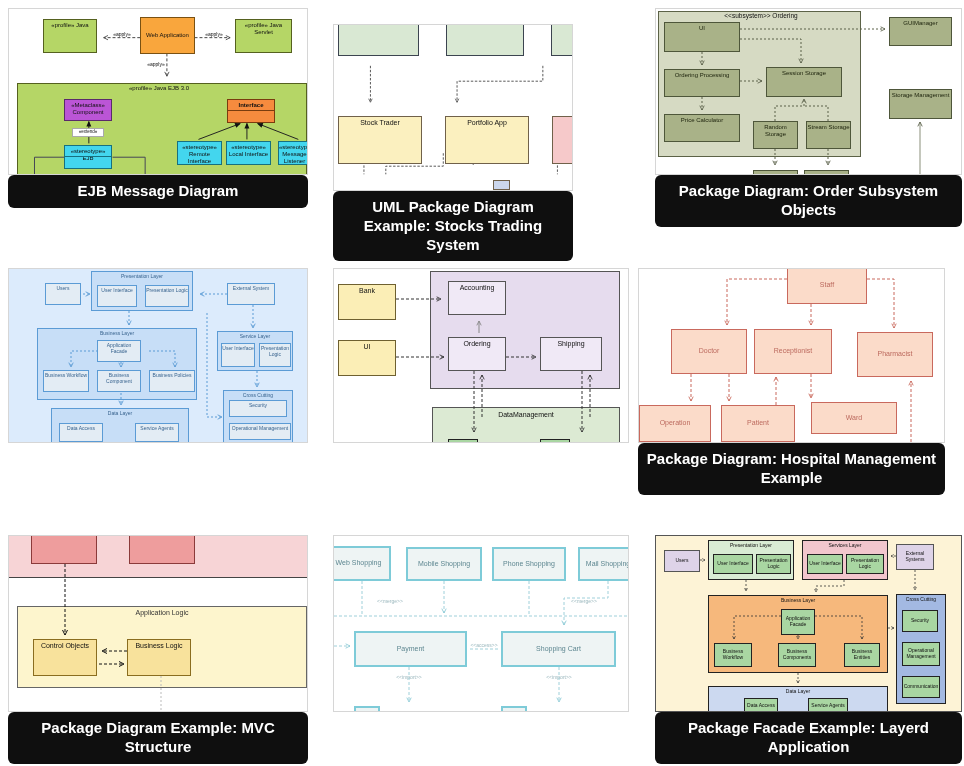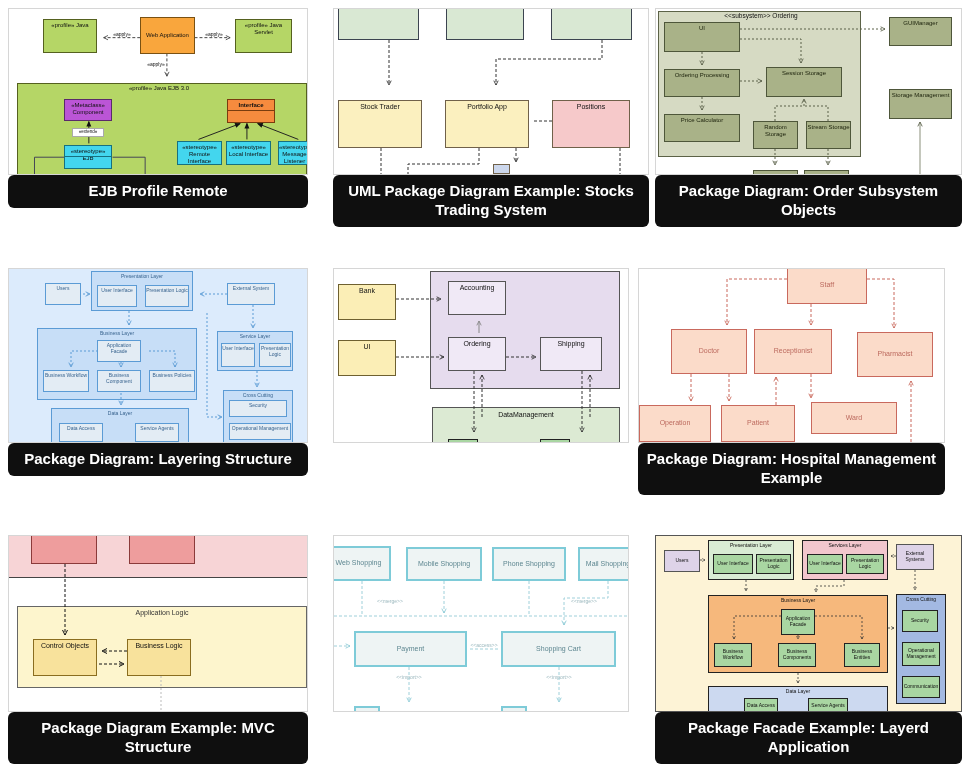--- a/index.html
+++ b/index.html
@@ -95,24 +95,24 @@
     <div class="lbl f5" style="left:188px;top:22px;width:34px">«apply»</div>
     <div class="lbl f5" style="left:130px;top:52px;width:34px">«apply»</div>
     <div class="pkg pu1" style="left:55px;top:90px;width:48px;height:22px"><span>«Metaclass» Component</span></div>
     <div class="lbl f45" style="left:63px;top:119px;width:32px;height:9px;background:#fff;border:1px solid #aaa">«extend»</div>
     <div class="pkg cy1 split" style="left:55px;top:136px;width:48px;height:24px"><span>«stereotype» EJB</span></div>
     <div class="pkg o2 split" style="left:218px;top:90px;width:48px;height:24px"><span>Interface</span></div>
     <div class="pkg cy1" style="left:168px;top:132px;width:45px;height:24px"><span>«stereotype» Remote Interface</span></div>
     <div class="pkg cy1" style="left:217px;top:132px;width:45px;height:24px"><span>«stereotype» Local Interface</span></div>
     <div class="pkg cy1" style="left:269px;top:132px;width:33px;height:24px"><span>«stereotype» Message Listener</span></div>
   </div>
-  <div class="cap">EJB Profile Remote</div>
-</div>
-
-<div class="card" style="left:333px;top:8px;width:316px">
+  <div class="cap">EJB Message Diagram</div>
+</div>
+
+<div class="card" style="left:333px;top:24px;width:240px">
   <div class="diag" style="height:167px">
     <svg class="wires" viewBox="0 0 294 165">
       <defs>
           <marker id="t2o" viewBox="0 0 8 8" refX="6" refY="3.5" markerWidth="7" markerHeight="7" orient="auto">
             <path d="M1,1 L6,3.5 L1,6" fill="none" stroke="#333"></path>
           </marker>
         </defs>
       <path d="M45,31 L45,76" stroke="#333" stroke-dasharray="3 2" fill="none" marker-end="url(#t2o)"></path>
       <path d="M258,31 L258,50 L152,50 L152,76" stroke="#333" stroke-dasharray="3 2" fill="none" marker-end="url(#t2o)"></path>
       <path d="M190,112 L214,112" stroke="#333" stroke-dasharray="3 2" fill="none" marker-end="url(#t2o)"></path>
@@ -209,21 +209,20 @@
     <div class="pkg bI tabbed tabW10 f5" style="left:34px;top:101px;width:46px;height:22px"><span>Business Workflow</span></div>
     <div class="pkg bI tabbed tabW10 f5" style="left:88px;top:101px;width:44px;height:22px"><span>Business Component</span></div>
     <div class="pkg bI tabbed tabW10 f5" style="left:140px;top:101px;width:46px;height:22px"><span>Business Policies</span></div>
     <div class="pkg bI tabbed tabW10 f5" style="left:212px;top:74px;width:34px;height:24px"><span>User Interface</span></div>
     <div class="pkg bI tabbed tabW10 f5" style="left:250px;top:74px;width:32px;height:24px"><span>Presentation Logic</span></div>
     <div class="pkg bI tabbed tabW10 f5" style="left:220px;top:131px;width:58px;height:17px"><span>Security</span></div>
     <div class="pkg bI tabbed tabW10 f5" style="left:220px;top:154px;width:62px;height:17px"><span>Operational Management</span></div>
     <div class="pkg bI tabbed tabW10 f5" style="left:50px;top:154px;width:44px;height:19px"><span>Data Access</span></div>
     <div class="pkg bI tabbed tabW10 f5" style="left:126px;top:154px;width:44px;height:19px"><span>Service Agents</span></div>
   </div>
-  <div class="cap">Package Diagram: Layering Structure</div>
 </div>
 
 <div class="card" style="left:333px;top:268px;width:296px">
   <div class="diag" style="height:175px">
     <div class="pkg puC" style="left:96px;top:2px;width:190px;height:118px"></div>
     <div class="pkg gC tabbed tabW36" style="left:98px;top:138px;width:188px;height:37px"></div>
     <div class="lbl f7" style="left:98px;top:142px;width:188px">DataManagement</div>
     <svg class="wires" viewBox="0 0 294 173">
       <defs>
         <marker id="t5o" viewBox="0 0 8 8" refX="6" refY="3.5" markerWidth="7" markerHeight="7" orient="auto">

